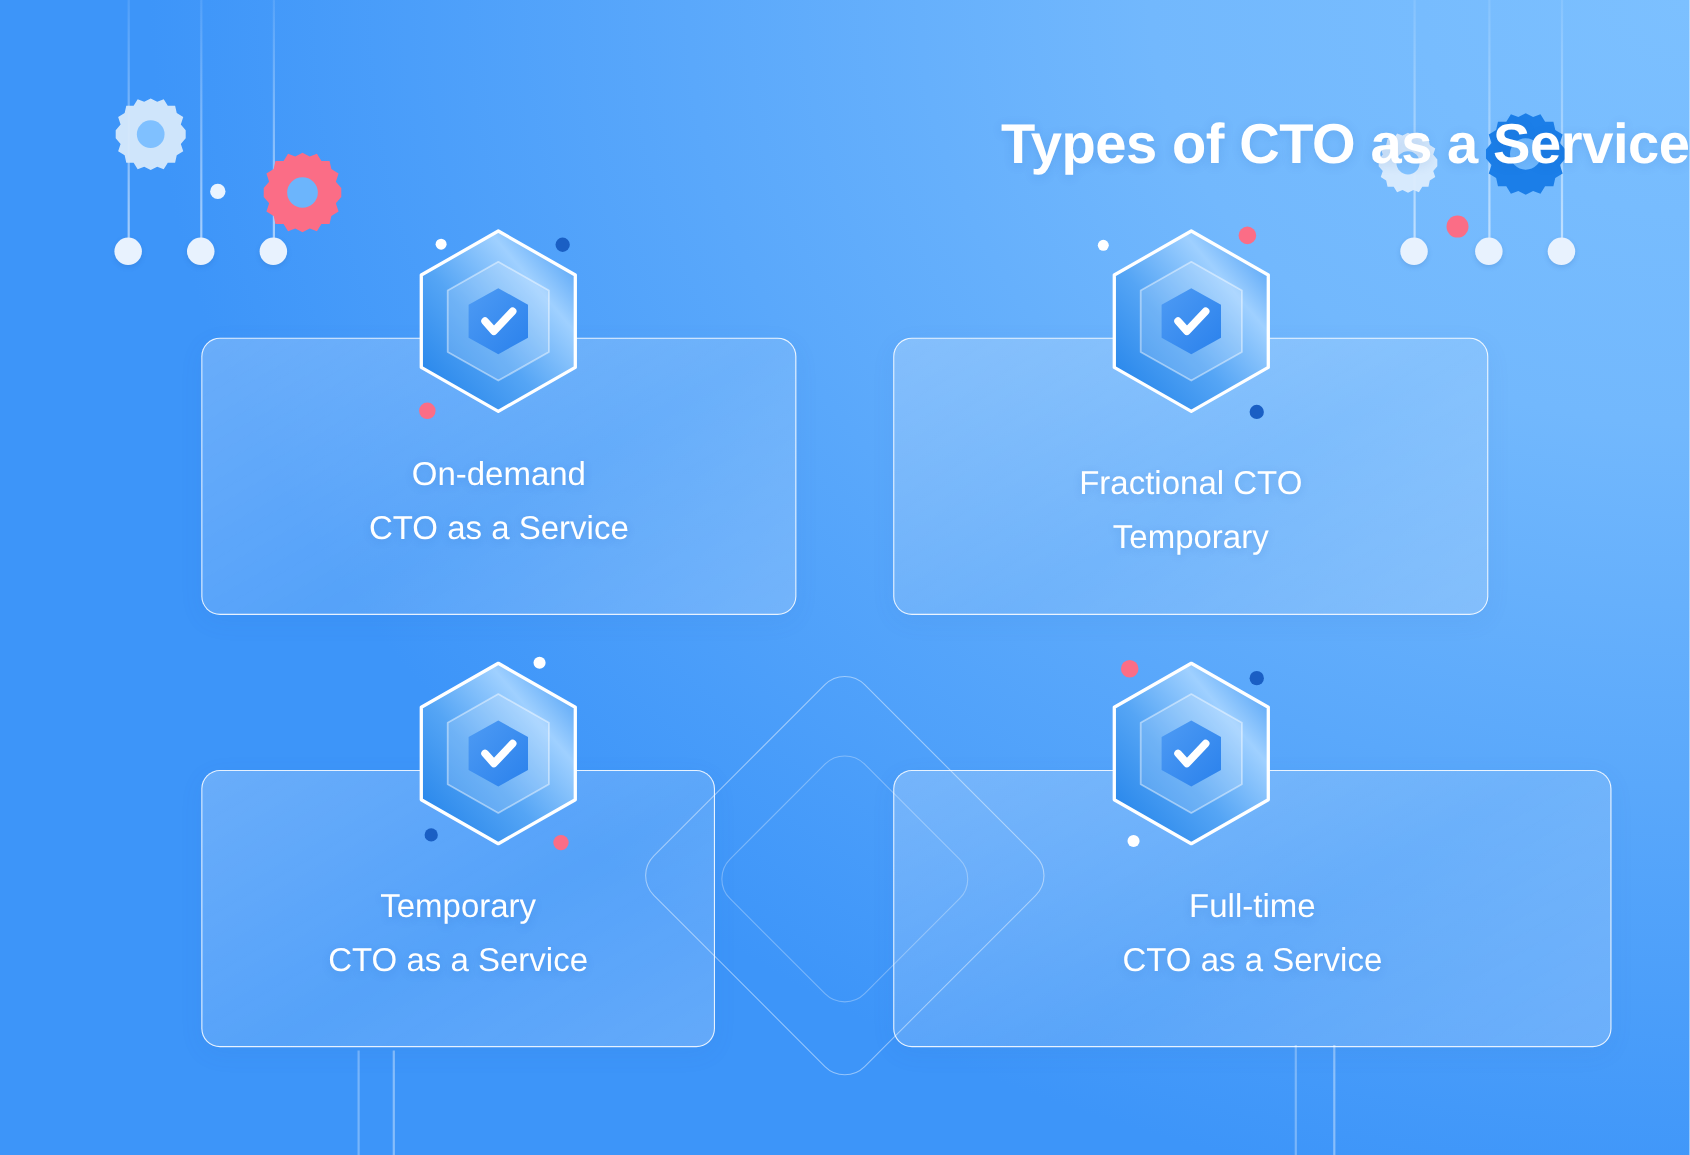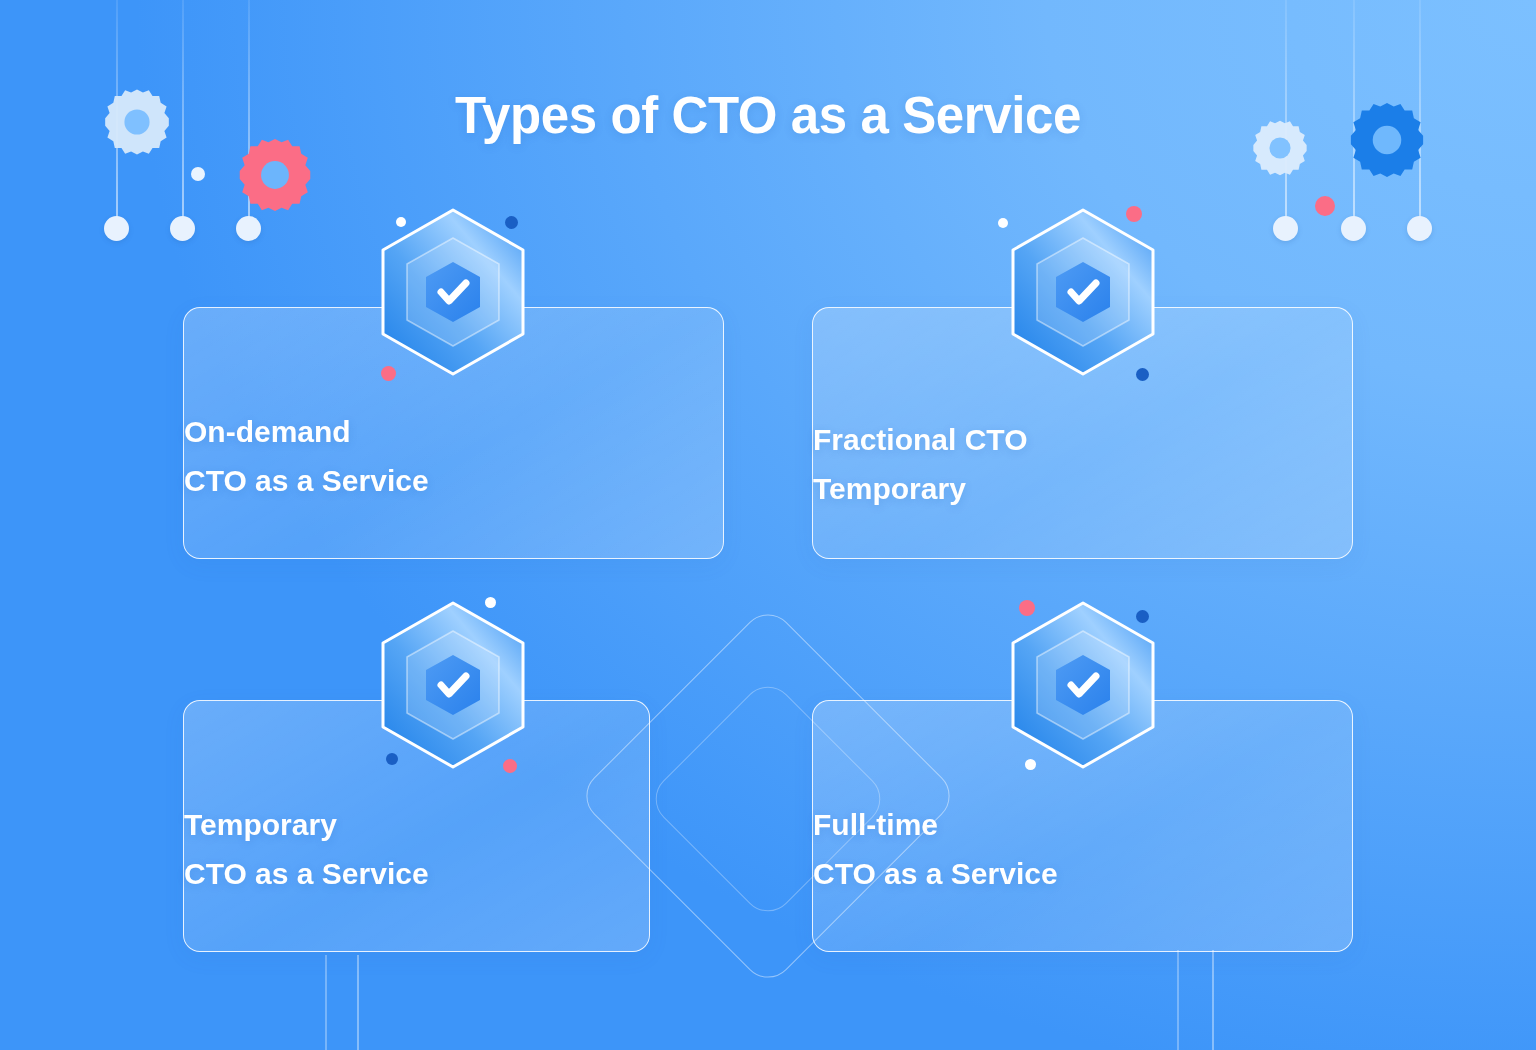--- a/index.html
+++ b/index.html
@@ -45,44 +45,45 @@
   }
   .free-dot { position:absolute; border-radius:50%; }
 
   
   .gear { position:absolute; pointer-events:none; }
   .gear svg { display:block; }
 
   
   .title {
     position:absolute;
-    top:86px; left:0; right:0;
-    text-align:center;
+    top:101px; left:0; right:0;
+    text-align:right;
     color:#ffffff;
     font-size:51px;
     font-weight:bold;
     letter-spacing:-0.4px;
     text-shadow:0 2px 10px rgba(30,90,170,0.16);
     white-space:nowrap;
   }
 
   
   .card {
     position:absolute;
     border:1.6px solid rgba(255,255,255,0.85);
     border-radius:17px;
     background:linear-gradient(150deg, rgba(255,255,255,0.23) 0%, rgba(255,255,255,0.13) 55%, rgba(255,255,255,0.20) 100%);
     box-shadow:0 6px 22px rgba(40,100,180,0.07);
   }
   .card-text {
     position:absolute;
     left:0; right:0;
+    text-align:center;
     color:#ffffff;
     font-size:30px;
-    font-weight:bold;
+    font-weight:normal;
     line-height:1.62;
     text-shadow:0 2px 8px rgba(30,90,170,0.18);
   }
 
   
   .badge {
     position:absolute;
     width:172px; height:172px;
     pointer-events:none;
   }
@@ -247,21 +248,21 @@
           <stop offset="100%" stop-color="#2a81ec"></stop>
         </linearGradient>
       </defs>
       <path d="M86 4 L156 44 L156 128 L86 168 L16 128 L16 44 Z" fill="url(#hexOuter3)" stroke="#ffffff" stroke-width="3" stroke-linejoin="round"></path>
       <path d="M86 32 L132 58 L132 114 L86 140 L40 114 L40 58 Z" fill="rgba(255,255,255,0.16)" stroke="rgba(255,255,255,0.45)" stroke-width="1.6" stroke-linejoin="round"></path>
       <path d="M86 56 L113 71 L113 101 L86 116 L59 101 L59 71 Z" fill="url(#hexSmall3)" stroke="none" stroke-linejoin="round"></path>
       <path d="M74 86 L82 95 L99 77" fill="none" stroke="#ffffff" stroke-width="7" stroke-linecap="round" stroke-linejoin="round"></path>
     </svg>
   </div>
 
-  <div class="card" style="left:812px; top:700px; width:541px; height:252px;">
+  <div class="card" style="left:812px; top:700px; width:653px; height:252px;">
     <div class="card-text" style="top:100px;">
       <span>Full-time</span><br>
       <span>CTO as a Service</span>
     </div>
   </div>
   <div class="free-dot" style="left:1019px; top:600px; width:16px; height:16px; background:#fb6d86;"></div>
   <div class="free-dot" style="left:1136px; top:610px; width:13px; height:13px; background:#1a5fc4;"></div>
   <div class="free-dot" style="left:1025px; top:759px; width:11px; height:11px; background:#ffffff;"></div>
 
   <div class="badge" style="left:997px; top:599px;">

